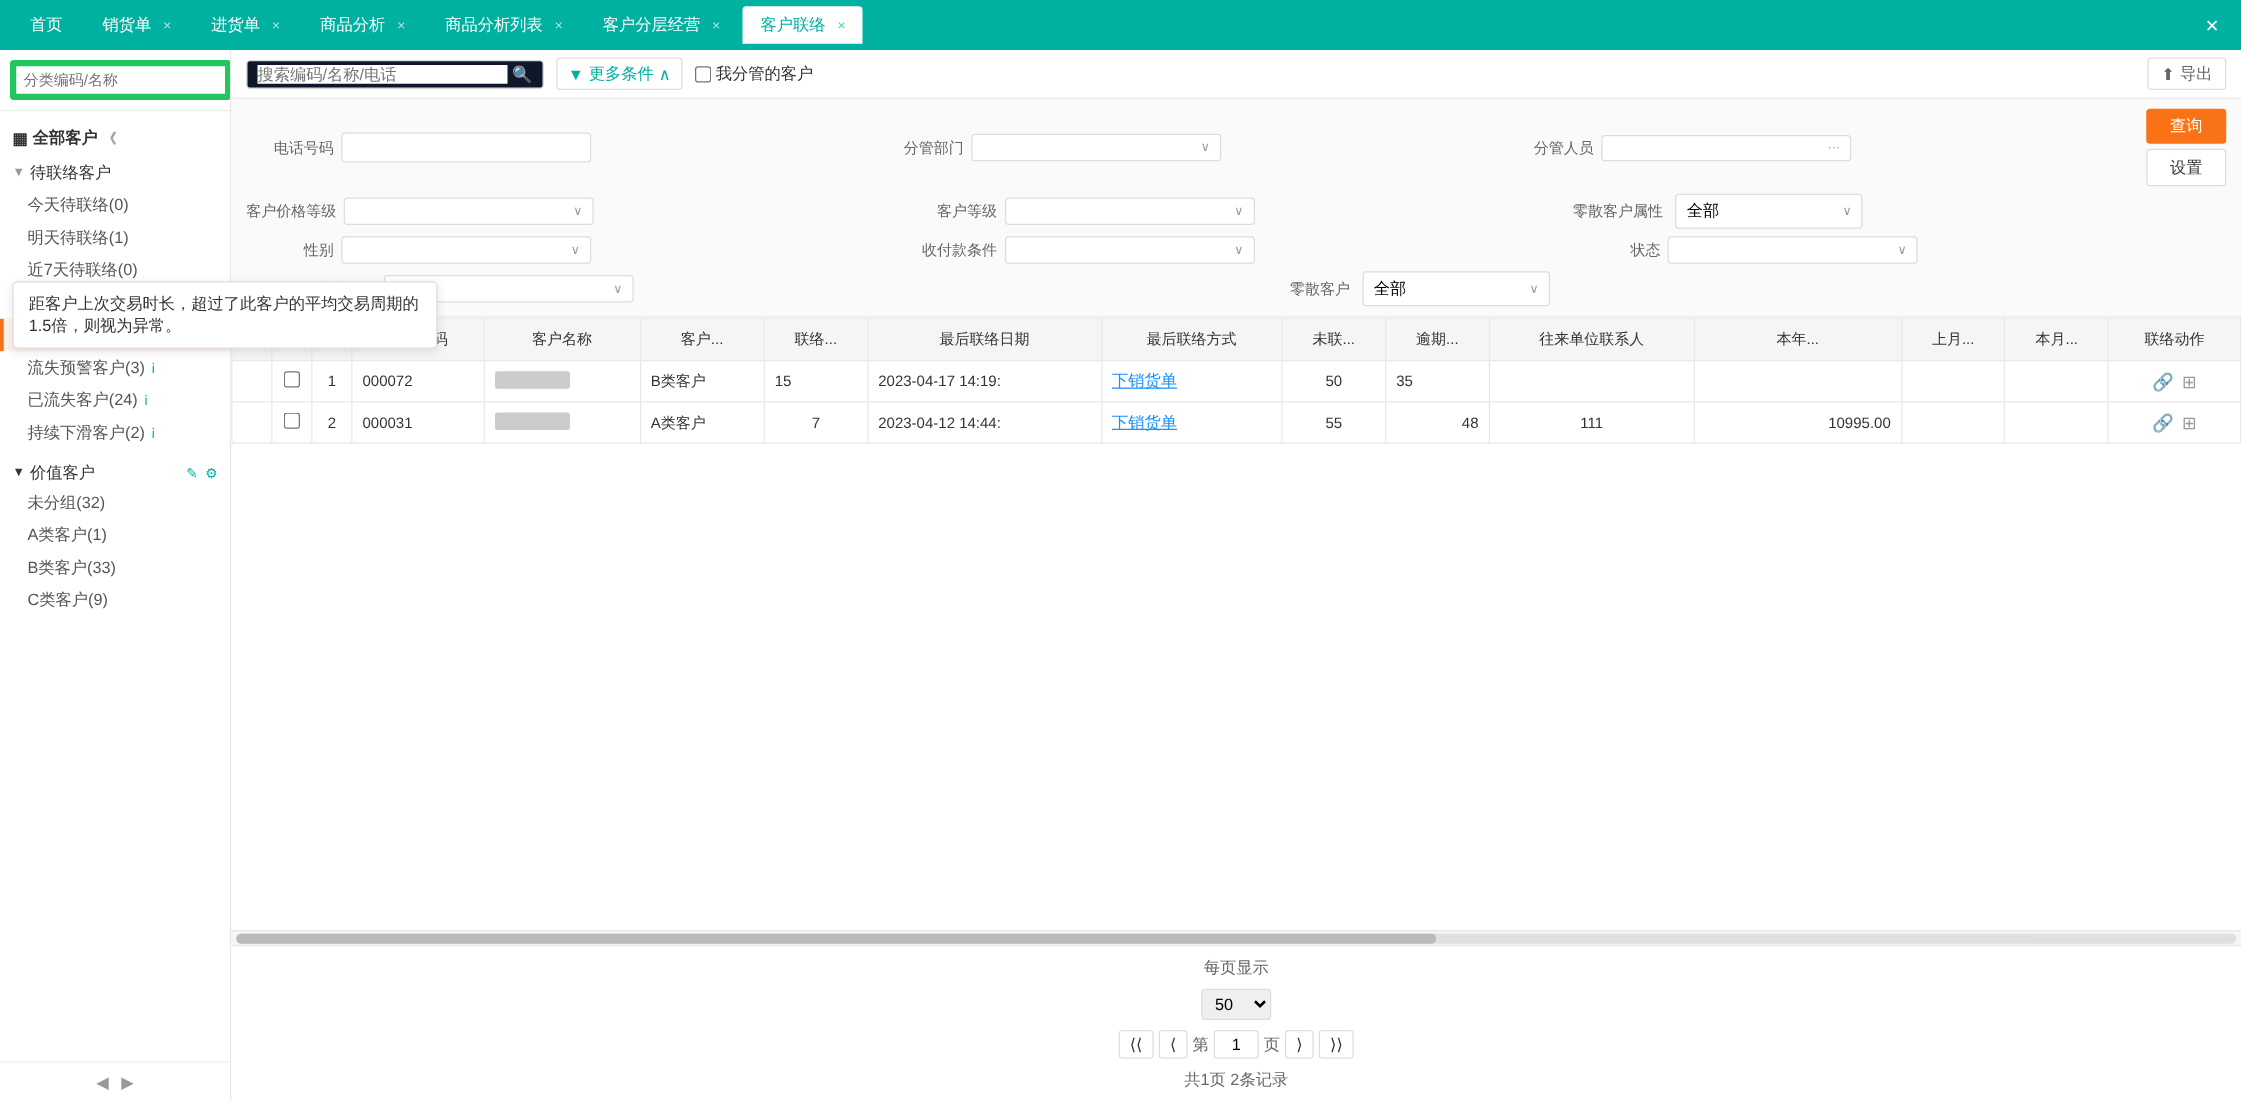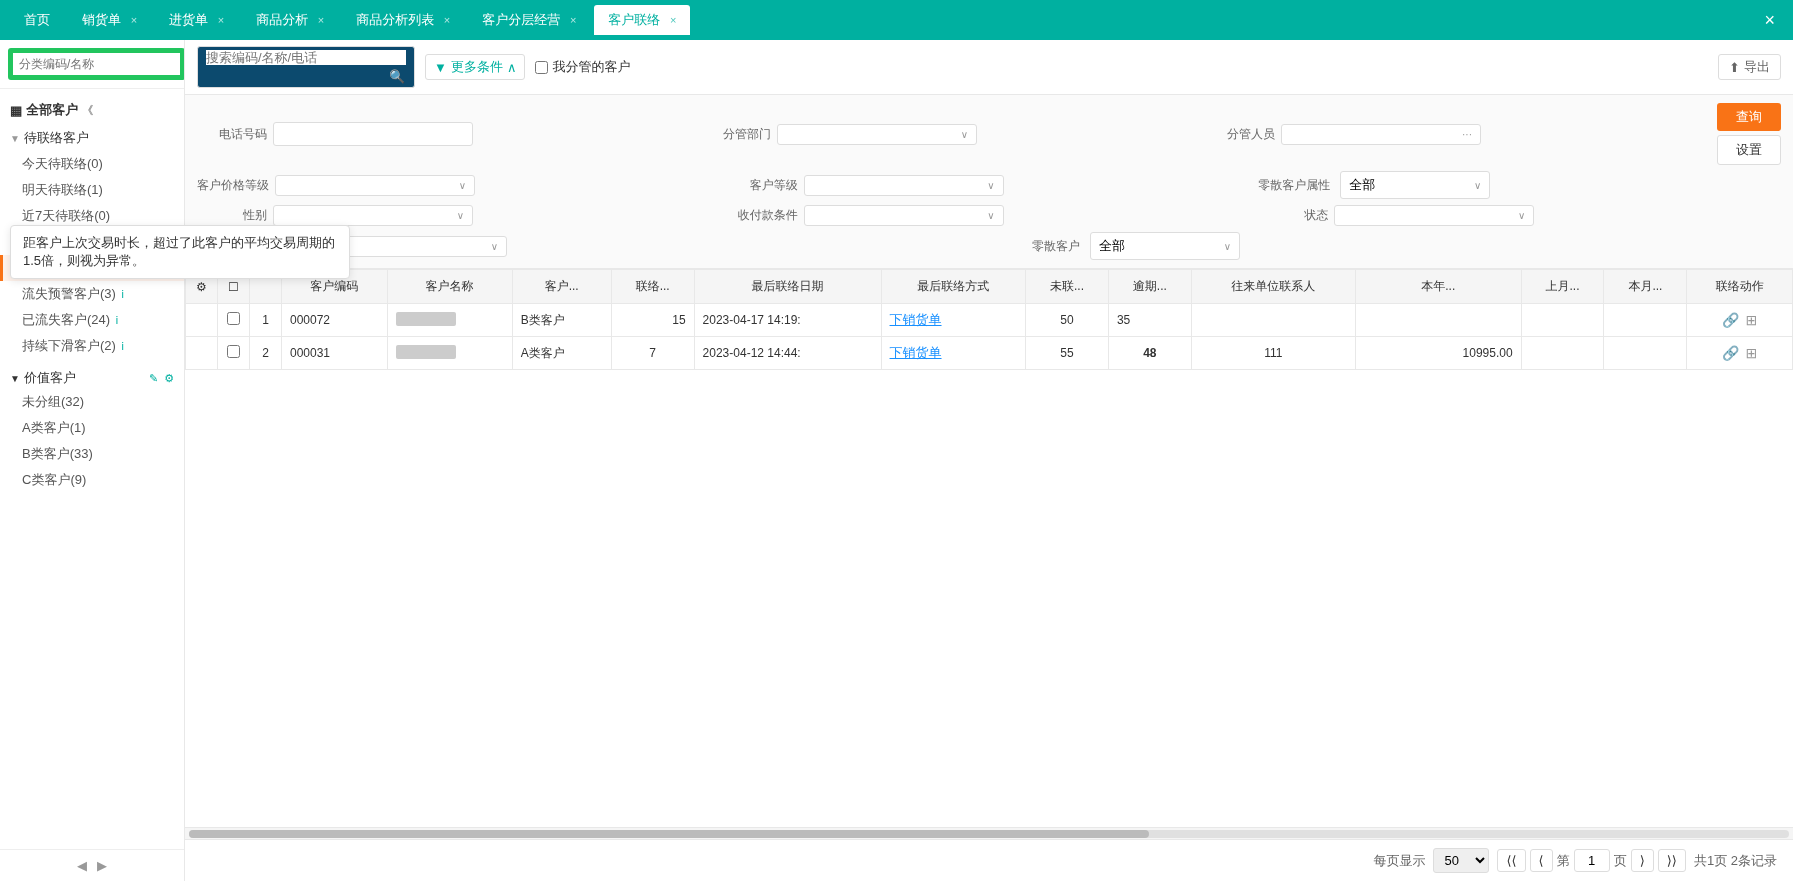--- a/index.html
+++ b/index.html
@@ -29,21 +29,21 @@
     .tree-item.active { background: #fff3ec; color: #f97316; border-left: 3px solid #f97316; }
     .tree-section { padding: 6px 10px 2px 10px; font-size: 12px; color: #333; display: flex; align-items: center; gap: 4px; cursor: pointer; }
     .tree-section .arrow { font-size: 10px; }
     .sidebar-bottom { border-top: 1px solid #eee; padding: 4px 0; }
 
     
     .content-area { flex: 1; display: flex; flex-direction: column; overflow: hidden; }
 
     
     .filter-bar { background: #fff; border-bottom: 1px solid #e8e8e8; padding: 6px 12px; display: flex; align-items: center; gap: 10px; }
-    .filter-search { display: flex; align-items: flex-end; border: 1px solid #ddd; border-radius: 3px; padding: 3px 8px; background: #0c4a6e; gap: 4px; flex-direction: column; }
+    .filter-search { display: flex; align-items: flex-end; border: 1px solid #ddd; border-radius: 3px; padding: 3px 8px; background: #0f172a; gap: 4px; }
     .filter-search input { border: none; outline: none; font-size: 13px; width: 180px; }
     .filter-more { display: flex; align-items: center; gap: 4px; color: #00b0a0; cursor: pointer; font-size: 13px; border: 1px solid #ddd; border-radius: 3px; padding: 3px 8px; }
     .filter-checkbox { display: flex; align-items: center; gap: 4px; font-size: 13px; color: #333; cursor: pointer; }
     .export-btn { margin-left: auto; display: flex; align-items: center; gap: 4px; color: #666; cursor: pointer; font-size: 13px; border: 1px solid #ddd; border-radius: 3px; padding: 3px 10px; }
 
     
     .advanced-filter { background: #fafafa; border-bottom: 1px solid #e8e8e8; padding: 8px 12px; }
     .filter-row { display: flex; align-items: center; gap: 8px; margin-bottom: 6px; }
     .filter-row:last-child { margin-bottom: 0; }
     .filter-field { display: flex; align-items: center; flex: 1; }
@@ -65,21 +65,21 @@
     .data-table th { background: #f5f5f5; border: 1px solid #e8e8e8; padding: 8px 8px; font-size: 12px; color: #333; white-space: nowrap; text-align: center; font-weight: normal; }
     .data-table td { border: 1px solid #e8e8e8; padding: 7px 8px; font-size: 12px; color: #333; white-space: nowrap; }
     .data-table .gear-cell { color: #999; cursor: pointer; text-align: center; }
     .data-table .checkbox-cell { text-align: center; }
     .data-table .link-text { color: #1890ff; text-decoration: underline; cursor: pointer; }
     .data-table .action-icons { display: flex; gap: 6px; align-items: center; justify-content: center; }
     .action-icon { color: #999; cursor: pointer; font-size: 14px; }
     .blurred-text { background: #ccc; border-radius: 2px; display: inline-block; height: 14px; width: 60px; }
 
     
-    .pagination-bar { background: #fff; border-top: 1px solid #e8e8e8; padding: 8px 16px; display: flex; align-items: center; justify-content: flex-end; gap: 8px; }
+    .pagination-bar { background: #fff; border-top: 1px solid #e8e8e8; padding: 8px 16px; display: flex; align-items: center; justify-content: flex-end; gap: 8px; flex-direction: column; }
     .page-label { color: #666; font-size: 13px; }
     .page-select { border: 1px solid #ddd; border-radius: 3px; padding: 3px 6px; font-size: 13px; }
     .page-nav { display: flex; align-items: center; gap: 4px; }
     .page-nav-btn { border: 1px solid #ddd; border-radius: 3px; padding: 3px 8px; cursor: pointer; color: #333; font-size: 13px; background: #fff; }
     .page-nav-btn:disabled { color: #ccc; cursor: default; }
     .page-input { border: 1px solid #ddd; border-radius: 3px; padding: 3px 6px; width: 36px; text-align: center; font-size: 13px; }
     .page-total { color: #666; font-size: 13px; }
 
     
     .scroll-bar-area { height: 12px; background: #f5f5f5; border-top: 1px solid #e8e8e8; display: flex; align-items: center; padding: 0 4px; }
@@ -341,21 +341,21 @@
           </tr>
         </thead>
         <tbody id="table-body">
         <tr>
     <td class="gear-cell"></td>
     <td class="checkbox-cell"><input type="checkbox" style=""></td>
     <td style="text-align:center;">1</td>
     <td>000072</td>
     <td><span class="blurred-text"></span></td>
     <td>B类客户</td>
-    <td style="text-align:right;">15</td>
+    <td style="text-align:left;">15</td>
     <td>2023-04-17 14:19:</td>
     <td><span class="link-text">下销货单</span></td>
     <td style="text-align:center;">50</td>
     <td style="">35</td>
     <td style="text-align:center;"></td>
     <td style="text-align:right;"></td>
     <td></td>
     <td></td>
     <td>
       <div class="action-icons">
@@ -368,21 +368,21 @@
     <td class="gear-cell"></td>
     <td class="checkbox-cell"><input type="checkbox" style=""></td>
     <td style="text-align:center;">2</td>
     <td>000031</td>
     <td><span class="blurred-text"></span></td>
     <td>A类客户</td>
     <td style="text-align:center;">7</td>
     <td>2023-04-12 14:44:</td>
     <td><span class="link-text">下销货单</span></td>
     <td style="text-align:center;">55</td>
-    <td style="text-align:center;font-weight:bold;">48</td>
+    <td style="text-align:right;">48</td>
     <td style="text-align:center;">111</td>
     <td style="text-align:right;padding-left:43px;">10995.00</td>
     <td></td>
     <td></td>
     <td>
       <div class="action-icons">
         <span class="action-icon">🔗</span>
         <span class="action-icon">⊞</span>
       </div>
     </td>

